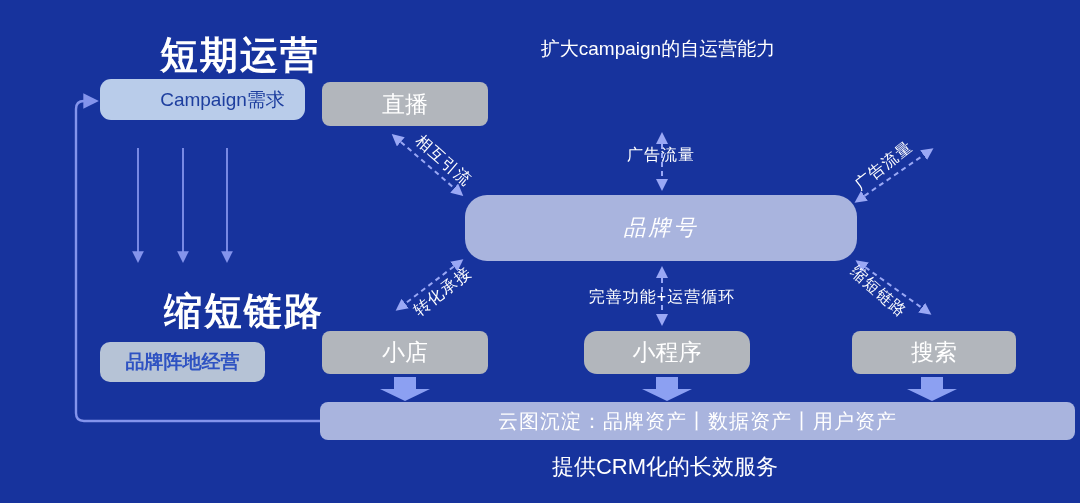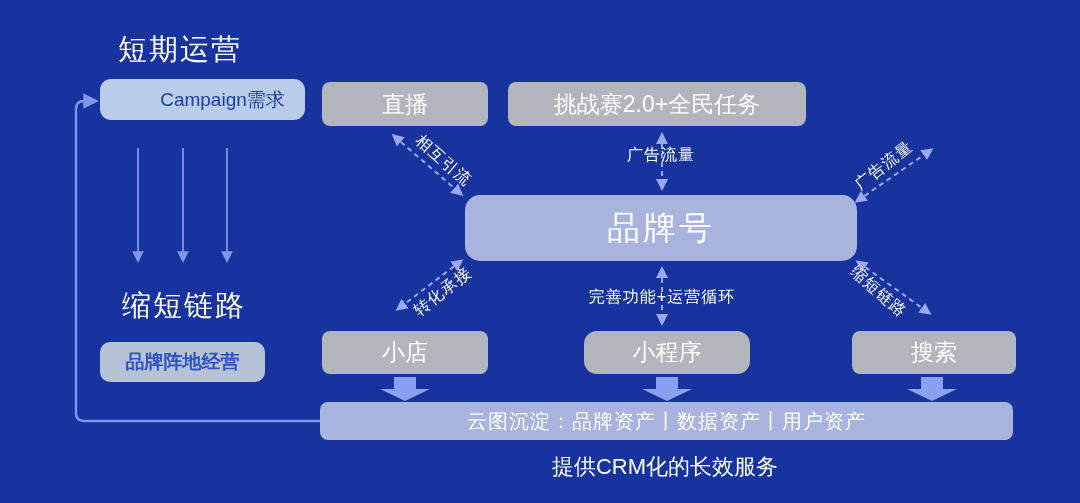--- a/index.html
+++ b/index.html
@@ -8,26 +8,26 @@
     --base-fill:#b6c3d6; --base-text:#2e52c2;
     --line:#8494ec; --dashed:#9aa8f5; --chunky:#8ca0f2; --text:#ffffff;
   }
   html,body{margin:0;padding:0;background:#0d2470;}
   .stage{
     position:relative;width:1080px;height:503px;overflow:hidden;
     background:var(--bg);color:var(--text);
     font-family:"Liberation Sans","DejaVu Sans",sans-serif;
   }
   .layer{position:absolute;left:0;top:0;pointer-events:none;}
-  .heading{position:absolute;font-size:29px;font-weight:normal;letter-spacing:2px;white-space:nowrap;}
+  .heading{position:absolute;font-size:38px;font-weight:bold;letter-spacing:2px;white-space:nowrap;margin-left:42px;}
   .box{position:absolute;display:flex;align-items:center;justify-content:center;white-space:nowrap;}
   .gray{background:var(--box-gray);border-radius:8px;font-size:23px;font-weight:500;color:var(--text);}
   .campaign{background:var(--campaign-fill);border-radius:11px;font-size:19px;color:var(--campaign-text);padding-left:40px;}
   .base{background:var(--base-fill);border-radius:10px;font-size:19px;font-weight:600;color:var(--base-text);}
-  .brand{background:var(--periwinkle);border-radius:15px;font-size:33px;font-weight:500;letter-spacing:3px;color:var(--text);}
+  .brand{background:var(--periwinkle);border-radius:22px;font-size:22px;font-weight:500;letter-spacing:3px;color:var(--text);font-style:italic;}
   .bar{background:var(--periwinkle);border-radius:8px;font-size:20px;font-weight:500;letter-spacing:1px;color:var(--text);}
   .caption{position:absolute;transform:translateX(-50%);font-size:19px;font-weight:500;white-space:nowrap;}
   .caption-sm{font-size:22px;}
   .edge-label{position:absolute;font-size:16px;font-weight:500;white-space:nowrap;letter-spacing:1px;}
   .center-lbl{transform:translate(-50%,-50%);}
   .rot-dn{transform:translate(-50%,-50%) rotate(41deg);}
   .rot-up{transform:translate(-50%,-50%) rotate(-38deg);}
 </style>
 </head>
 <body>
@@ -61,32 +61,32 @@
     <path fill="var(--chunky)" d="M394,377 L416,377 L416,389 L430,389 L405,401 L380,389 L394,389 Z"></path>
     <path fill="var(--chunky)" d="M656,377 L678,377 L678,389 L692,389 L667,401 L642,389 L656,389 Z"></path>
     <path fill="var(--chunky)" d="M921,377 L943,377 L943,389 L957,389 L932,401 L907,389 L921,389 Z"></path>
   </svg>
 
   <div class="heading" style="left:118px;top:30px;">短期运营</div>
   <div class="box campaign" style="left:100px;top:79px;width:165px;height:41px;">Campaign需求</div>
   <div class="heading" style="left:122px;top:286px;">缩短链路</div>
   <div class="box base" style="left:100px;top:333px;width:165px;height:40px;margin-top:9px;">品牌阵地经营</div>
 
+  <div class="caption" style="left:658px;top:36px;">扩大campaign的自运营能力</div>
   <div class="box gray" style="left:322px;top:82px;width:166px;height:44px;font-family:Liberation Serif, serif;">直播</div>
-  <div class="box gray" style="left:508px;top:82px;width:298px;height:44px;">挑战赛2.0+全民任务</div>
 
   <div class="box brand" style="left:465px;top:195px;width:392px;height:66px;">品牌号</div>
 
   <div class="edge-label rot-dn" style="left:443px;top:161px;">相互引流</div>
   <div class="edge-label center-lbl" style="left:661px;top:155px;">广告流量</div>
   <div class="edge-label rot-up" style="left:884px;top:166px;">广告流量</div>
   <div class="edge-label rot-up" style="left:443px;top:292px;">转化承接</div>
   <div class="edge-label center-lbl" style="left:662px;top:297px;">完善功能+运营循环</div>
   <div class="edge-label rot-dn" style="left:878px;top:292px;">缩短链路</div>
 
   <div class="box gray" style="left:322px;top:331px;width:166px;height:43px;">小店</div>
   <div class="box gray" style="left:584px;top:331px;width:166px;height:43px;border-radius:13px;">小程序</div>
   <div class="box gray" style="left:852px;top:331px;width:164px;height:43px;">搜索</div>
 
-  <div class="box bar" style="left:320px;top:402px;width:693px;height:38px;">云图沉淀：品牌资产丨数据资产丨用户资产</div>
+  <div class="box bar" style="left:320px;top:402px;width:755px;height:38px;">云图沉淀：品牌资产丨数据资产丨用户资产</div>
   <div class="caption caption-sm" style="left:665px;top:452px;">提供CRM化的长效服务</div>
 
 </div>
 
 </body></html>

